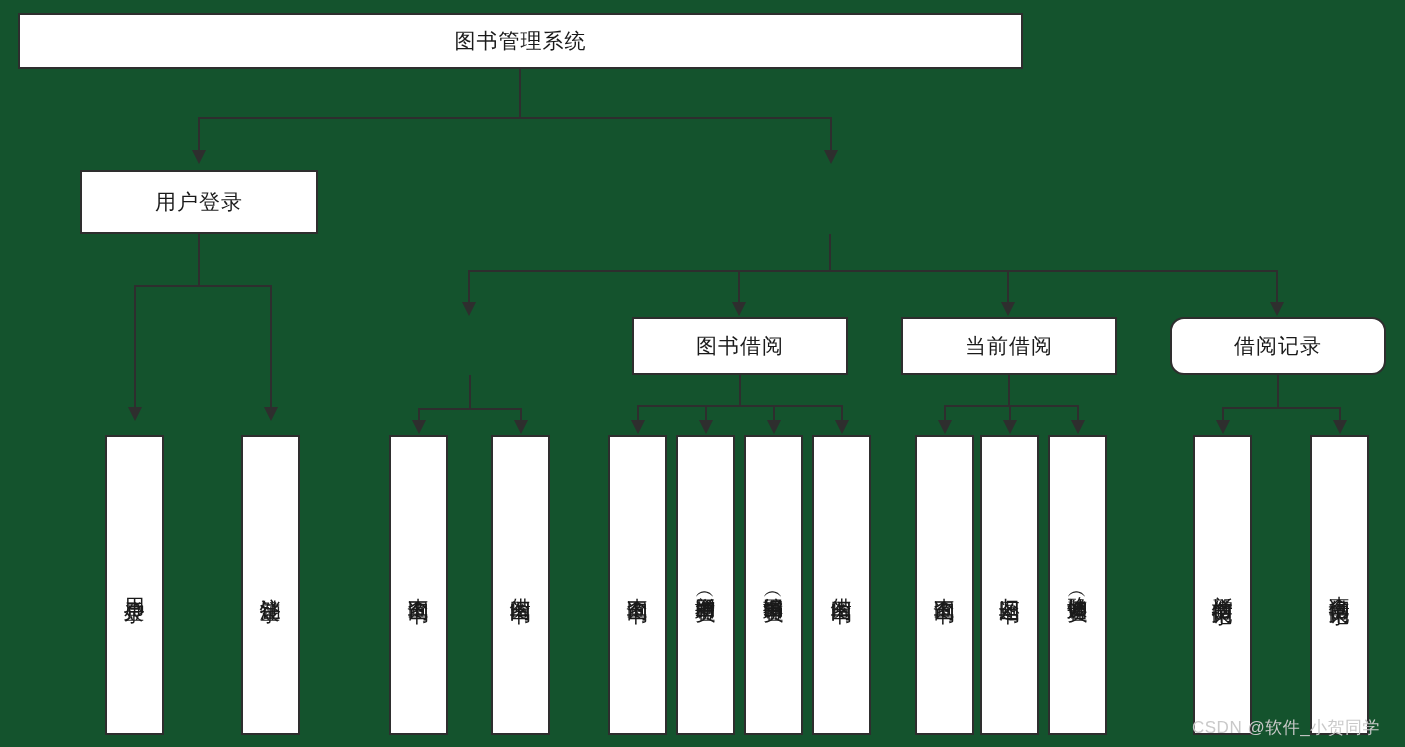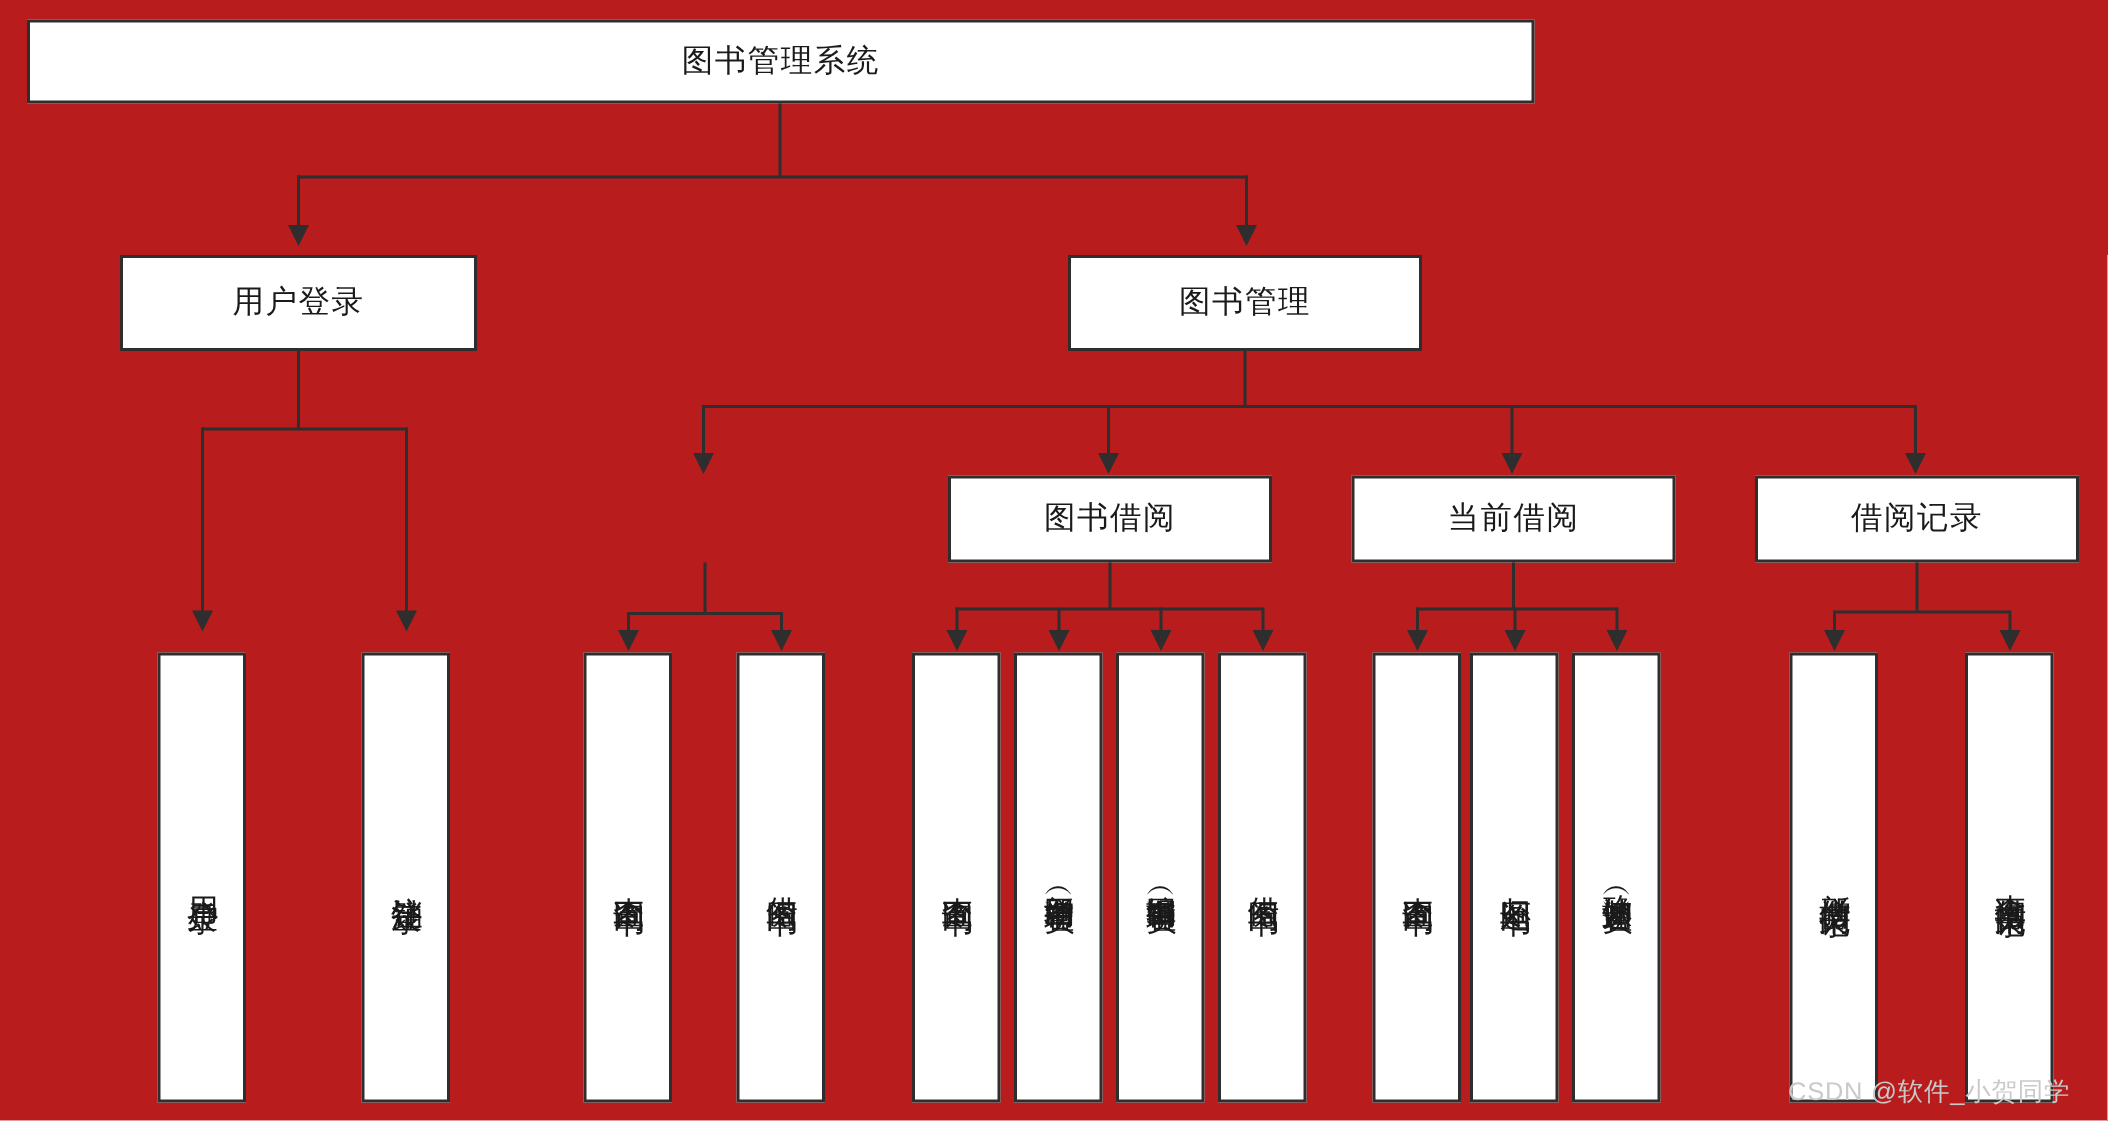--- a/index.html
+++ b/index.html
@@ -7,21 +7,21 @@
     padding: 0;
     background: #ffffff;
   }
   body {
     font-family: "Liberation Sans", "DejaVu Sans", sans-serif;
   }
   #canvas {
     position: relative;
     width: 1405px;
     height: 747px;
-    background: #b91c1c;
+    background: #14532d;
     overflow: hidden;
   }
   
   .node {
     position: absolute;
     box-sizing: border-box;
     border: 2px solid #2e2e2e;
     background: #ffffff;
     display: flex;
     align-items: center;
@@ -90,23 +90,20 @@
 
   <div class="vline" style="left:198px; top:117px; height:34px;"></div>
   <div class="arrow" style="left:192px; top:150px;"></div>
   <div class="vline" style="left:830px; top:117px; height:34px;"></div>
   <div class="arrow" style="left:824px; top:150px;"></div>
 
   <div class="node h" style="left:80px; top:170px; width:238px; height:64px;">
     <span>用户登录</span>
   </div>
 
-  <div class="node h" style="left:712px; top:170px; width:236px; height:64px;">
-    <span>图书管理</span>
-  </div>
 
   <div class="vline" style="left:198px; top:234px; height:52px;"></div>
   <div class="hline" style="left:134px; top:285px; width:138px;"></div>
   <div class="vline" style="left:134px; top:285px; height:123px;"></div>
   <div class="arrow" style="left:128px; top:407px;"></div>
   <div class="vline" style="left:270px; top:285px; height:123px;"></div>
   <div class="arrow" style="left:264px; top:407px;"></div>
 
   <div class="vline" style="left:829px; top:234px; height:37px;"></div>
   <div class="hline" style="left:468px; top:270px; width:810px;"></div>
@@ -118,21 +115,21 @@
   <div class="arrow" style="left:1001px; top:302px;"></div>
   <div class="vline" style="left:1276px; top:270px; height:33px;"></div>
   <div class="arrow" style="left:1270px; top:302px;"></div>
 
   <div class="node h" style="left:901px; top:317px; width:216px; height:58px;">
     <span>当前借阅</span>
   </div>
   <div class="node h" style="left:632px; top:317px; width:216px; height:58px;">
     <span>图书借阅</span>
   </div>
-  <div class="node h" style="left:1170px; top:317px; width:216px; height:58px;">
+  <div class="node h" style="left:1170px; top:317px; width:216px; height:58px;border-radius:14px;">
     <span>借阅记录</span>
   </div>
 
   <div class="vline" style="left:469px; top:375px; height:34px;"></div>
   <div class="hline" style="left:418px; top:408px; width:103px;"></div>
   <div class="vline" style="left:418px; top:408px; height:14px;"></div>
   <div class="arrow" style="left:412px; top:420px;"></div>
   <div class="vline" style="left:520px; top:408px; height:14px;"></div>
   <div class="arrow" style="left:514px; top:420px;"></div>
 

